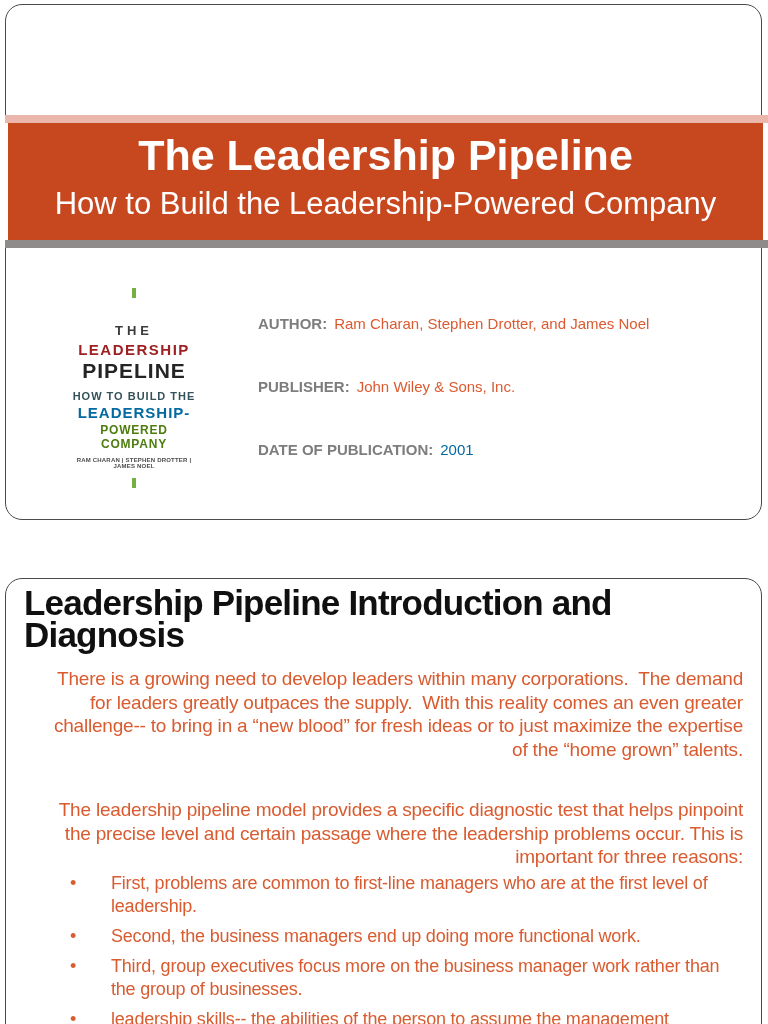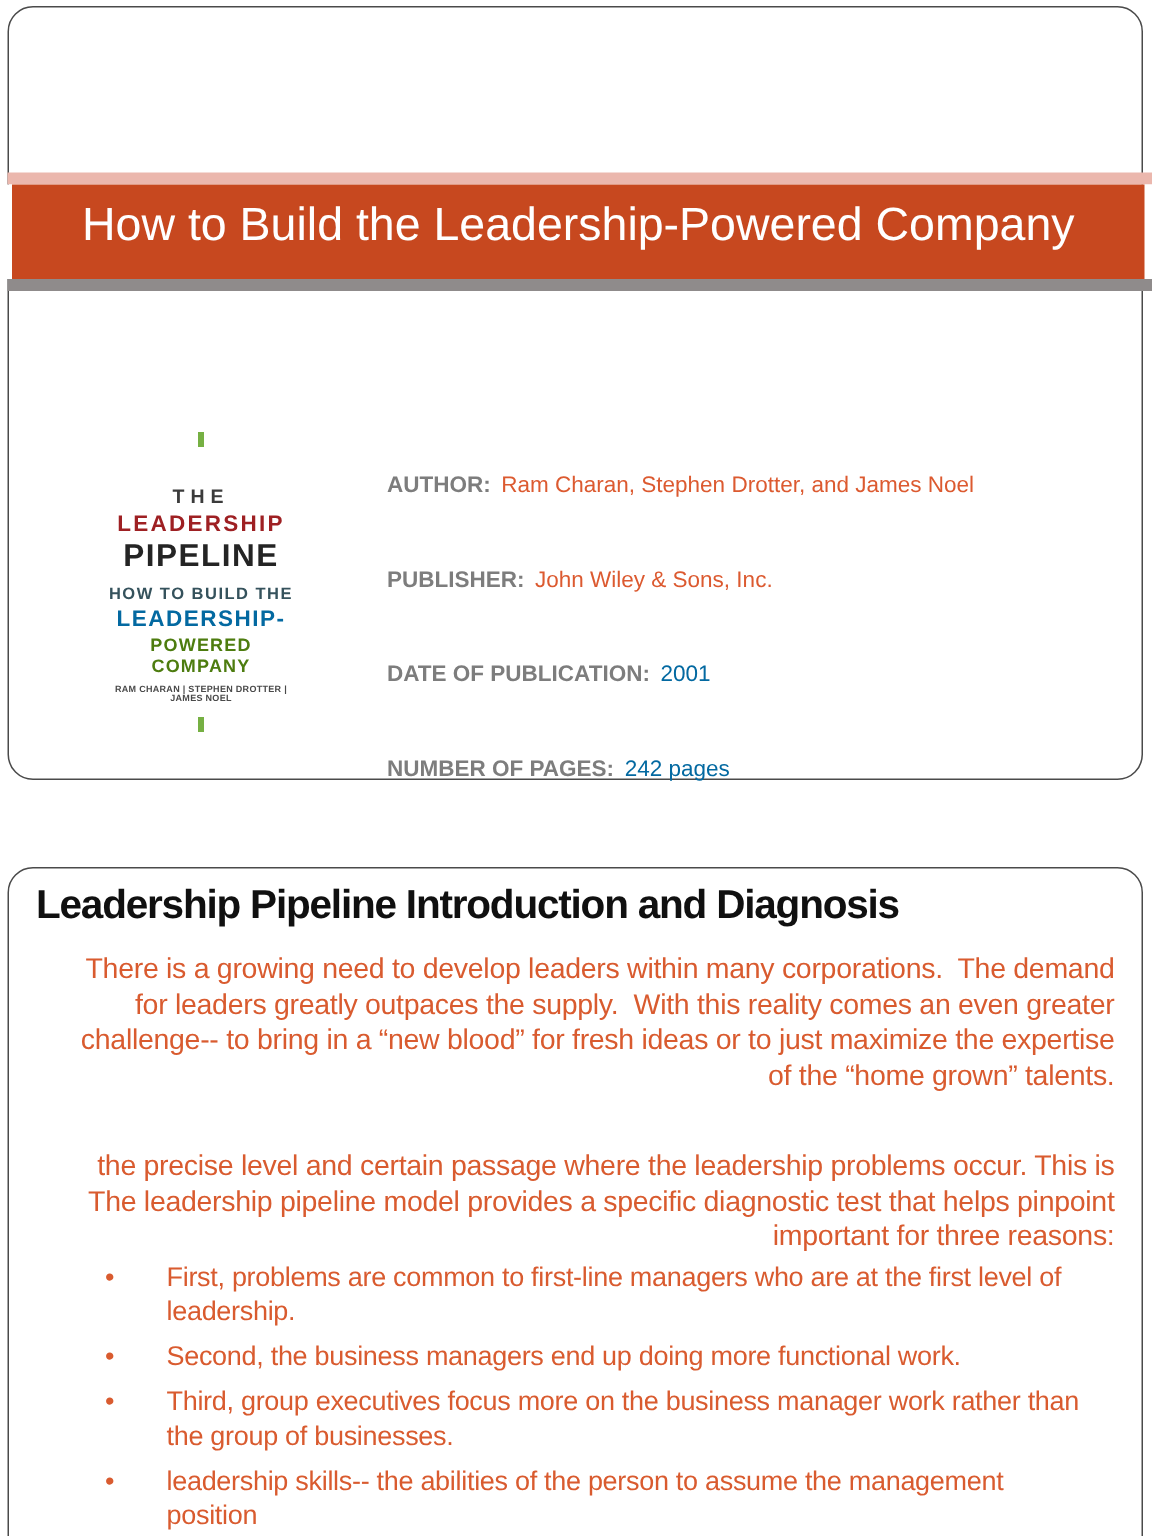--- a/index.html
+++ b/index.html
@@ -49,21 +49,21 @@
 
   
   .meta { position:absolute; left:227px; top:287px; z-index:6; font-size:15px; }
   .meta-row   { line-height:21px; white-space:pre; }
   .meta-label { color:#7D7D7D; font-weight:bold; margin-right:7px; }
   .val-accent { color:#DC5A30; }
   .val-gray   { color:#0369a1; }
 
   
   .s2-title {
-    font-size:27px; font-weight:bold; color:#101010;
+    font-size:35px; font-weight:bold; color:#101010;
     letter-spacing:-0.8px; line-height:32px; margin-left:-3px;
   }
   .s2-body { color:#D95B2F; }
   .para { margin-left:5px; }
   .para-line { white-space:pre; font-size:19px; line-height:23.5px; letter-spacing:-0.2px;text-align:right; }
   #para1 { margin-top:16px; }
   #para2 { margin-top:37px; }
   #para3 { margin-top:24px; }
   .blist { list-style:none; margin:3px 0 0 5px; font-size:18px; line-height:23px; }
   .blist li {
@@ -93,51 +93,49 @@
   <div class="meta">
     <div class="meta-row">
       <span class="meta-label">AUTHOR:</span><span class="val-accent">Ram Charan, Stephen Drotter, and James Noel</span>
     </div>
     <div class="meta-row">
       <span class="meta-label">PUBLISHER:</span><span class="val-accent">John Wiley &amp; Sons, Inc.</span>
     </div>
     <div class="meta-row">
       <span class="meta-label">DATE OF PUBLICATION:</span><span class="val-gray">2001</span>
     </div>
-    <div class="meta-row">
-      <span class="meta-label">NUMBER OF PAGES:</span><span class="val-gray">242 pages</span>
-    </div>
   </div>
 </div>
 
 <div class="banner-group">
   <div class="strip-pink"></div>
   <div class="banner-row">
     <div class="banner">
+      <div class="banner-title">The Leadership Pipeline</div>
       <div class="banner-subtitle">How to Build the Leadership-Powered Company</div>
     </div>
   </div>
   <div class="strip-gray"></div>
 </div>
 
 <div class="slide" id="slide2">
   <div class="s2-title">Leadership Pipeline Introduction and Diagnosis</div>
 
   <div class="s2-body">
 
     <div class="para" id="para1">
       <div class="para-line">There is a growing need to develop leaders within many corporations.  The demand</div>
       <div class="para-line">for leaders greatly outpaces the supply.  With this reality comes an even greater</div>
       <div class="para-line">challenge-- to bring in a “new blood” for fresh ideas or to just maximize the expertise</div>
       <div class="para-line">of the “home grown” talents.</div>
     </div>
 
     <div class="para" id="para2">
+      <div class="para-line">The leadership pipeline model provides a specific diagnostic test that helps pinpoint</div>
       <div class="para-line">the precise level and certain passage where the leadership problems occur. This is</div>
-      <div class="para-line">The leadership pipeline model provides a specific diagnostic test that helps pinpoint</div>
       <div class="para-line">important for three reasons:</div>
     </div>
 
     <ul class="blist" id="blist1">
       <li>
         <span class="bullet-dot">•</span>
         <span>First, problems are common to first-line managers who are at the first level of leadership.</span>
       </li>
       <li>
         <span class="bullet-dot">•</span>

